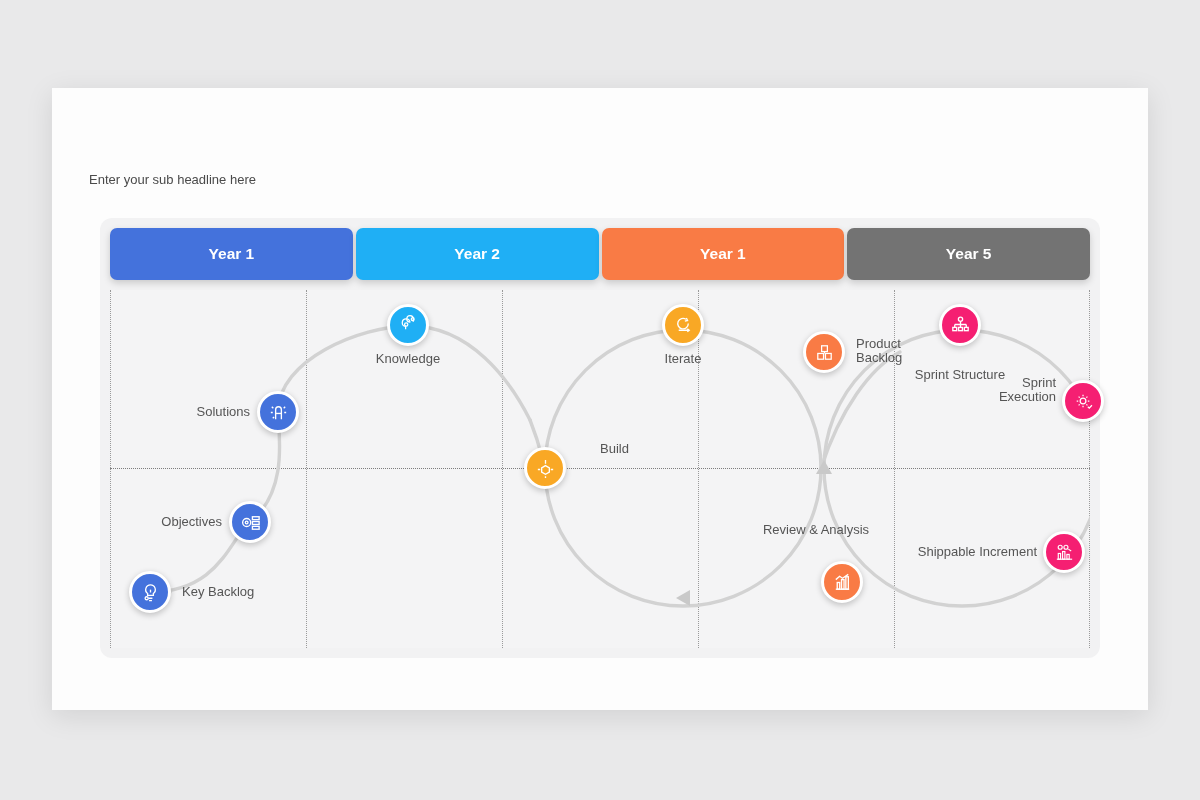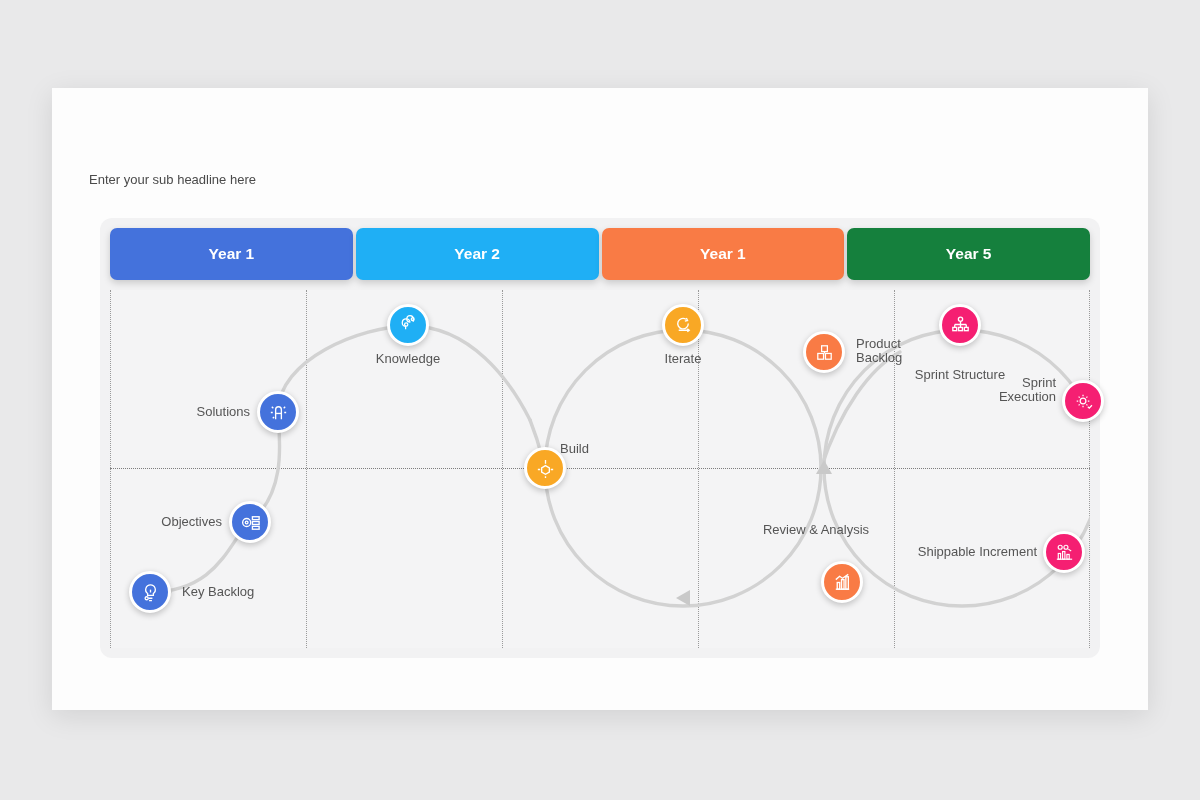--- a/index.html
+++ b/index.html
@@ -82,21 +82,21 @@
     <div id="years">
       <div class="year-chip" style="background: rgb(68, 114, 220);">
           <span>Year 1</span>
         </div>
       <div class="year-chip" style="background: rgb(31, 175, 245);">
           <span>Year 2</span>
         </div>
       <div class="year-chip" style="background: rgb(249, 123, 69);">
           <span>Year 1</span>
         </div>
-      <div class="year-chip" style="background: #15803d;">
+      <div class="year-chip" style="background: #737373;">
           <span>Year 5</span>
         </div>
     </div>
 
     <div id="grid">
 
       <div class="vline" style="left:0px"></div>
       <div class="vline" style="left:196px"></div>
       <div class="vline" style="left:392px"></div>
       <div class="vline" style="left:588px"></div>
@@ -161,21 +161,21 @@
         </svg>
       </div>
       <div class="nlabel lb-c" style="left:298px;top:62px">Knowledge</div>
 
       <div class="node" style="left:414px;top:157px;background:#f9a825">
         <svg viewBox="0 0 24 24" fill="none" stroke="#fff" stroke-width="1.4">
           <path d="M12 9l4 2.3v4.4L12 18l-4-2.3v-4.4z"></path>
             <path d="M12 3v4M4 13h2.5M17.5 13H20M12 20v2"></path>
         </svg>
       </div>
-      <div class="nlabel lb-l" style="left:450px;top:152px">Build</div>
+      <div class="nlabel lb-l" style="left:490px;top:152px">Build</div>
 
       <div class="node" style="left:552px;top:14px;background:#f9a825">
         <svg viewBox="0 0 24 24" fill="none" stroke="#fff" stroke-width="1.4">
           <path d="M17 10a5.5 5.5 0 1 1-2.4-4.5"></path>
             <path d="M15 4.2l1.2 2.6-2.8.6"></path>
           <path d="M7 17h11M16 15.4l2 1.6-2 1.6"></path>
         </svg>
       </div>
       <div class="nlabel lb-c" style="left:573px;top:62px">Iterate</div>
 

